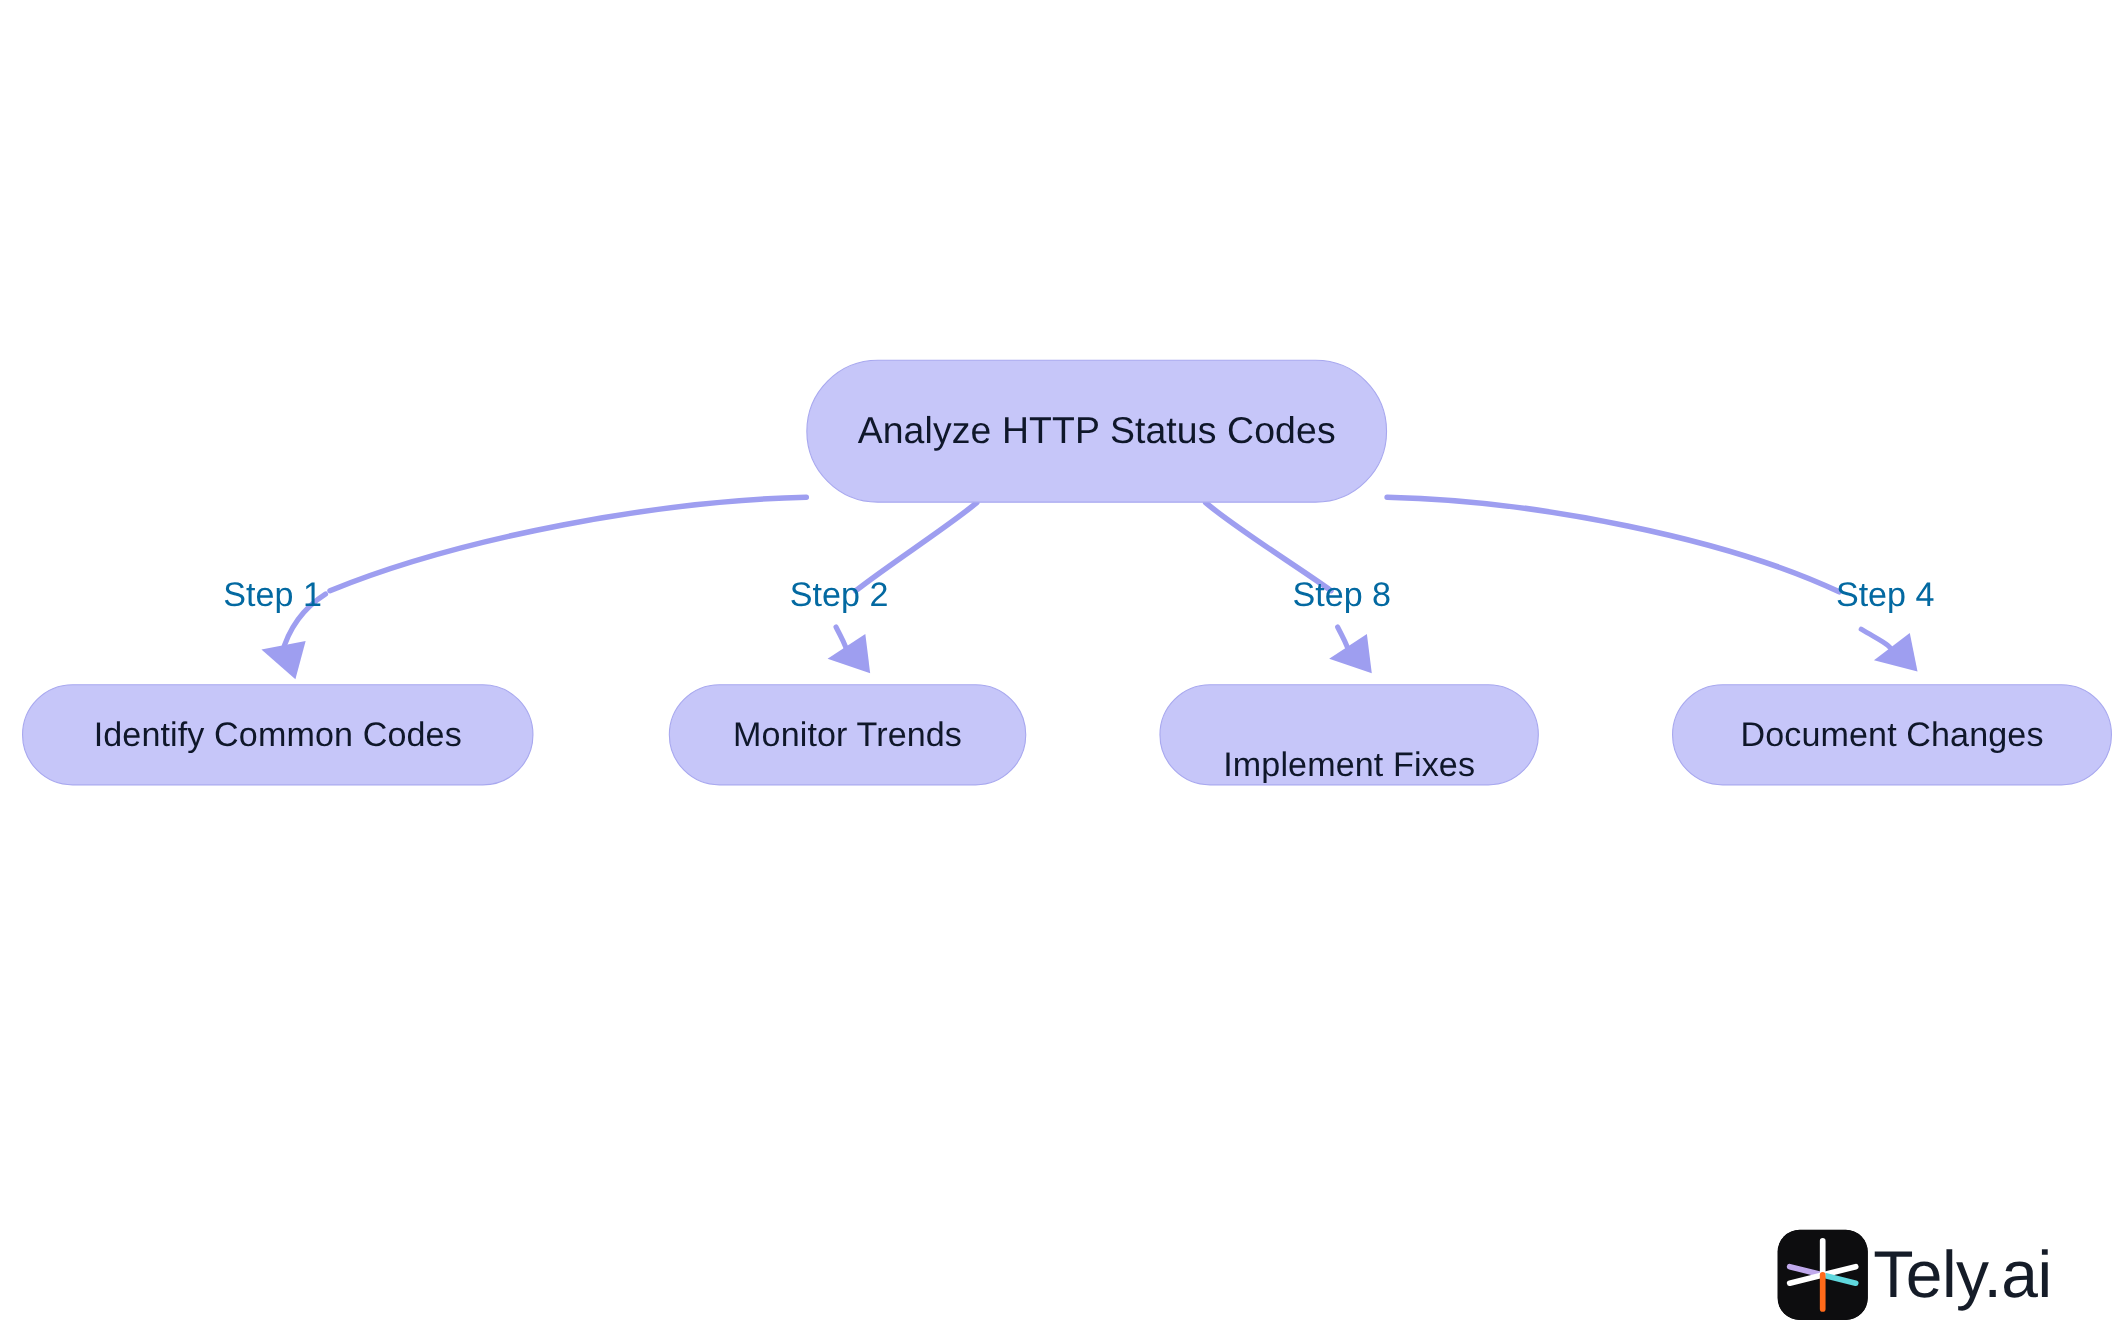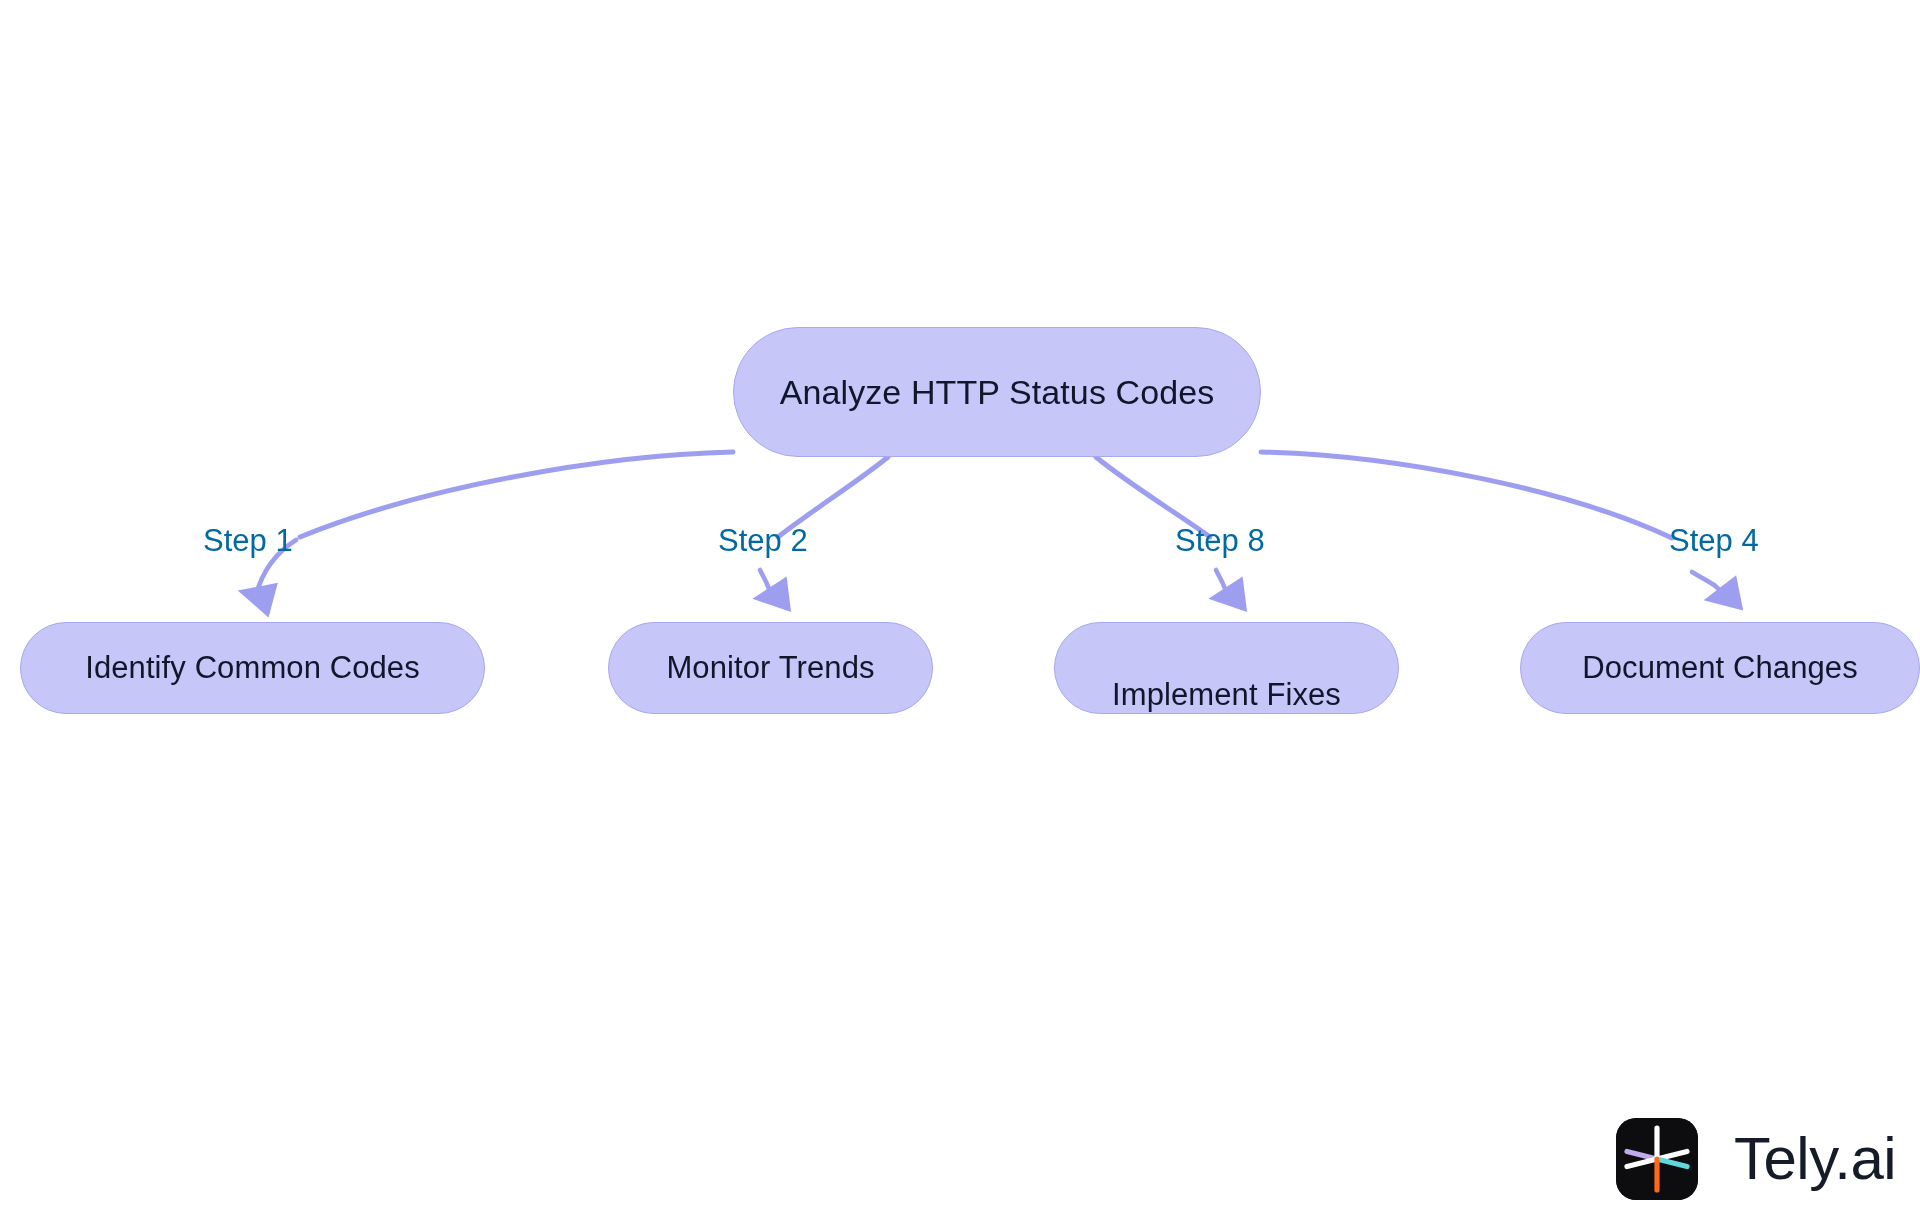--- a/index.html
+++ b/index.html
@@ -75,21 +75,21 @@
   .lbl-3 { left: 1175px; top: 523px; }
   .lbl-4 { left: 1669px; top: 523px; }
 
   
   #brand {
     position: absolute;
     left: 1616px;
     top: 1118px;
     display: flex;
     align-items: center;
-    gap: 36px;
+    gap: 5px;
     z-index: 5;
   }
   #brand-mark {
     width: 82px;
     height: 82px;
     border-radius: 20px;
     background: #0d0d0f;
     display: block;
   }
   #brand-text {

